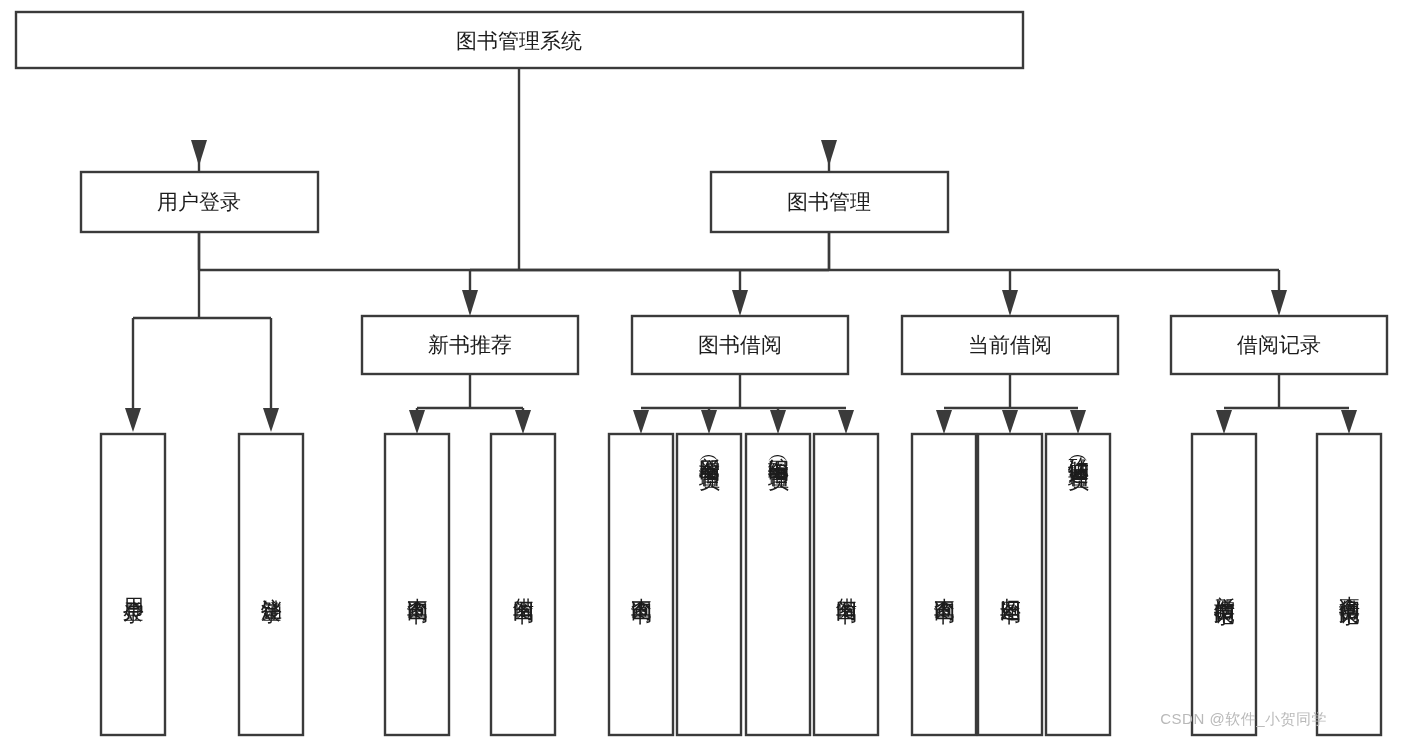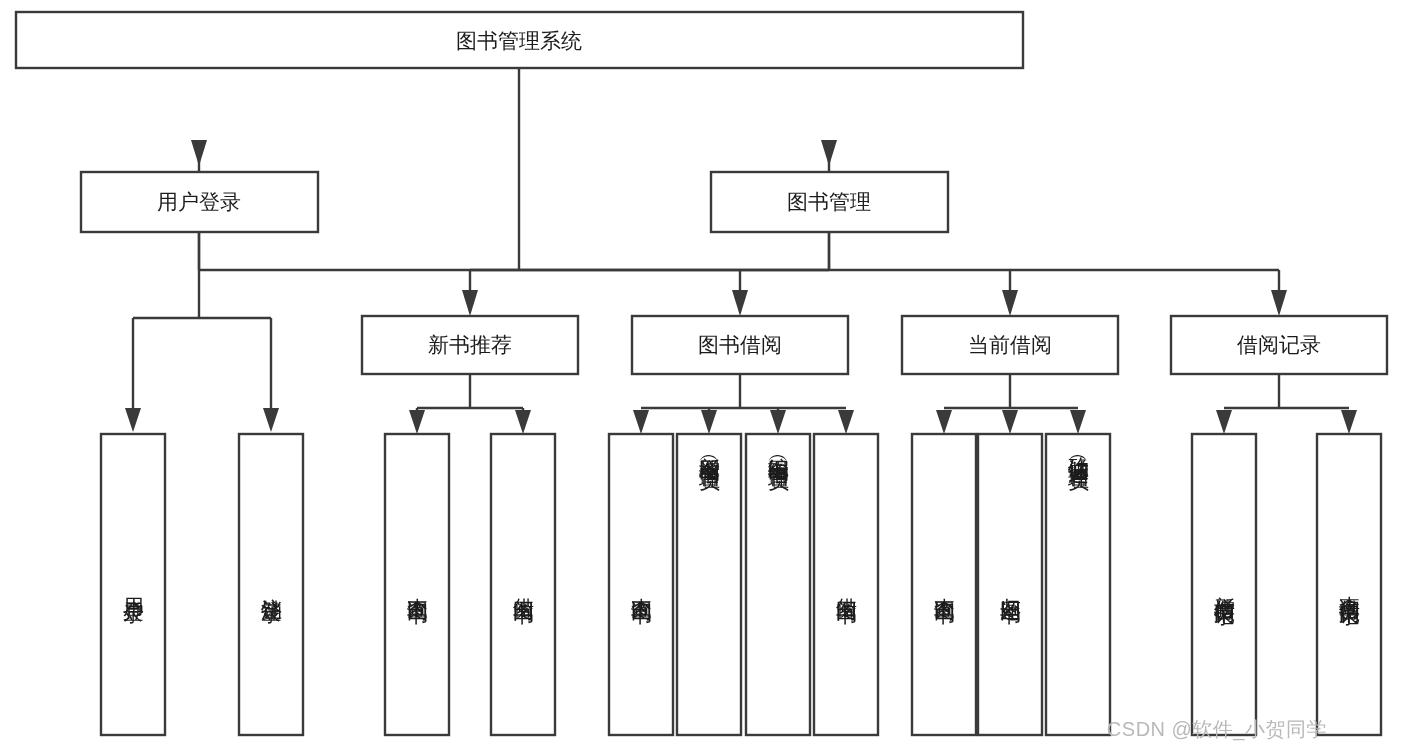--- a/index.html
+++ b/index.html
@@ -63,23 +63,23 @@
     font-size: 21px;
     line-height: 1.18;
     letter-spacing: 2px;
     color: #1c1c1c;
     white-space: nowrap;
     text-align: center;
   }
   .watermark {
     position: absolute;
     right: 6px;
-    bottom: 4px;
-    font-family: "Liberation Sans", "DejaVu Sans", sans-serif;
-    font-size: 20px;
+    bottom: 18px;
+    font-family: "Liberation Sans", "DejaVu Sans", sans-serif;
+    font-size: 15px;
     color: #b9b9b9;
     letter-spacing: 0.5px;
     white-space: nowrap;
   }
 </style>
 </head>
 <body>
 
 <div id="diagram-root">
 

